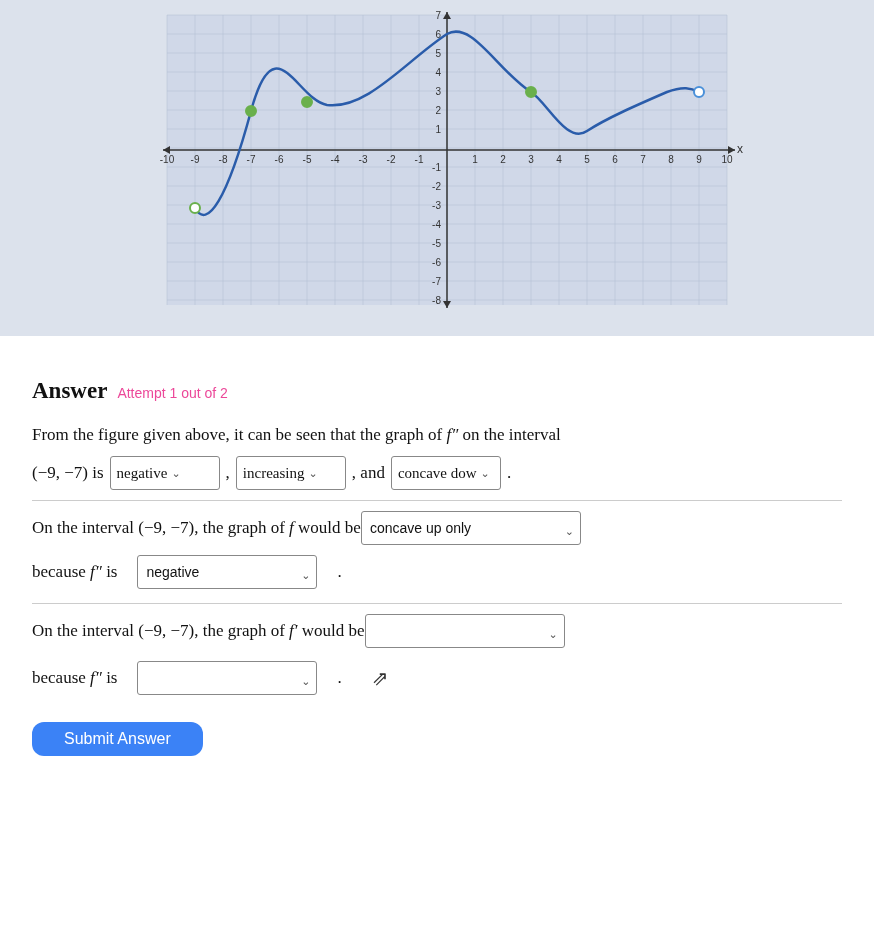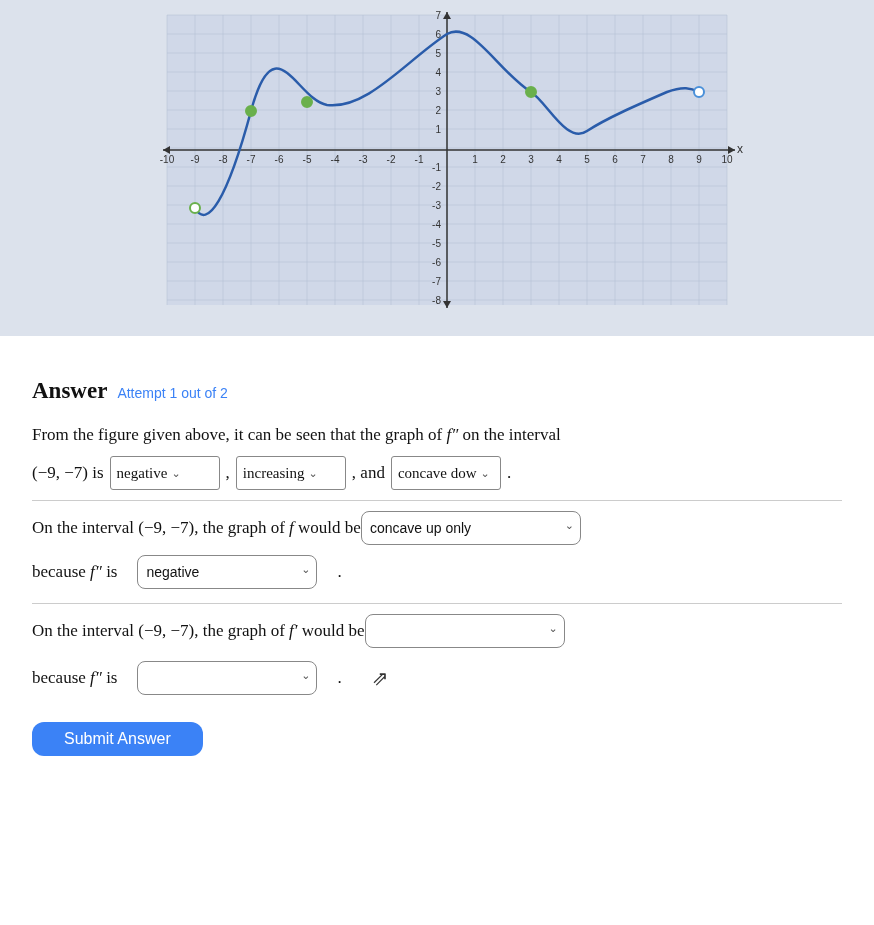--- a/index.html
+++ b/index.html
@@ -55,21 +55,21 @@
     }
 
     .answer-label {
       font-weight: bold;
       font-size: 23px;
       margin-top: 24px;
     }
 
     .attempt-label {
       font-size: 14px;
-      color: #3b82f6;
+      color: #ec4899;
       font-family: Arial, sans-serif;
     }
 
     .sentence-block {
       font-size: 17px;
       line-height: 2.0;
       margin-bottom: 4px;
     }
 
     .inline-select {
@@ -108,23 +108,23 @@
       display: flex;
       align-items: center;
       flex-wrap: wrap;
       gap: 0;
       font-size: 17px;
       line-height: 2.0;
     }
 
     .dropdown-select {
       display: inline-flex;
-      align-items: flex-start;
+      align-items: flex-end;
       border: 1.5px solid #888;
-      border-radius: 8px;
+      border-radius: 3px;
       padding: 2px 6px 2px 8px;
       background: #fff;
       font-size: 14px;
       font-family: Arial, sans-serif;
       cursor: pointer;
       min-width: 160px;
     }
 
     .dropdown-select .chevron {
       margin-left: auto;

